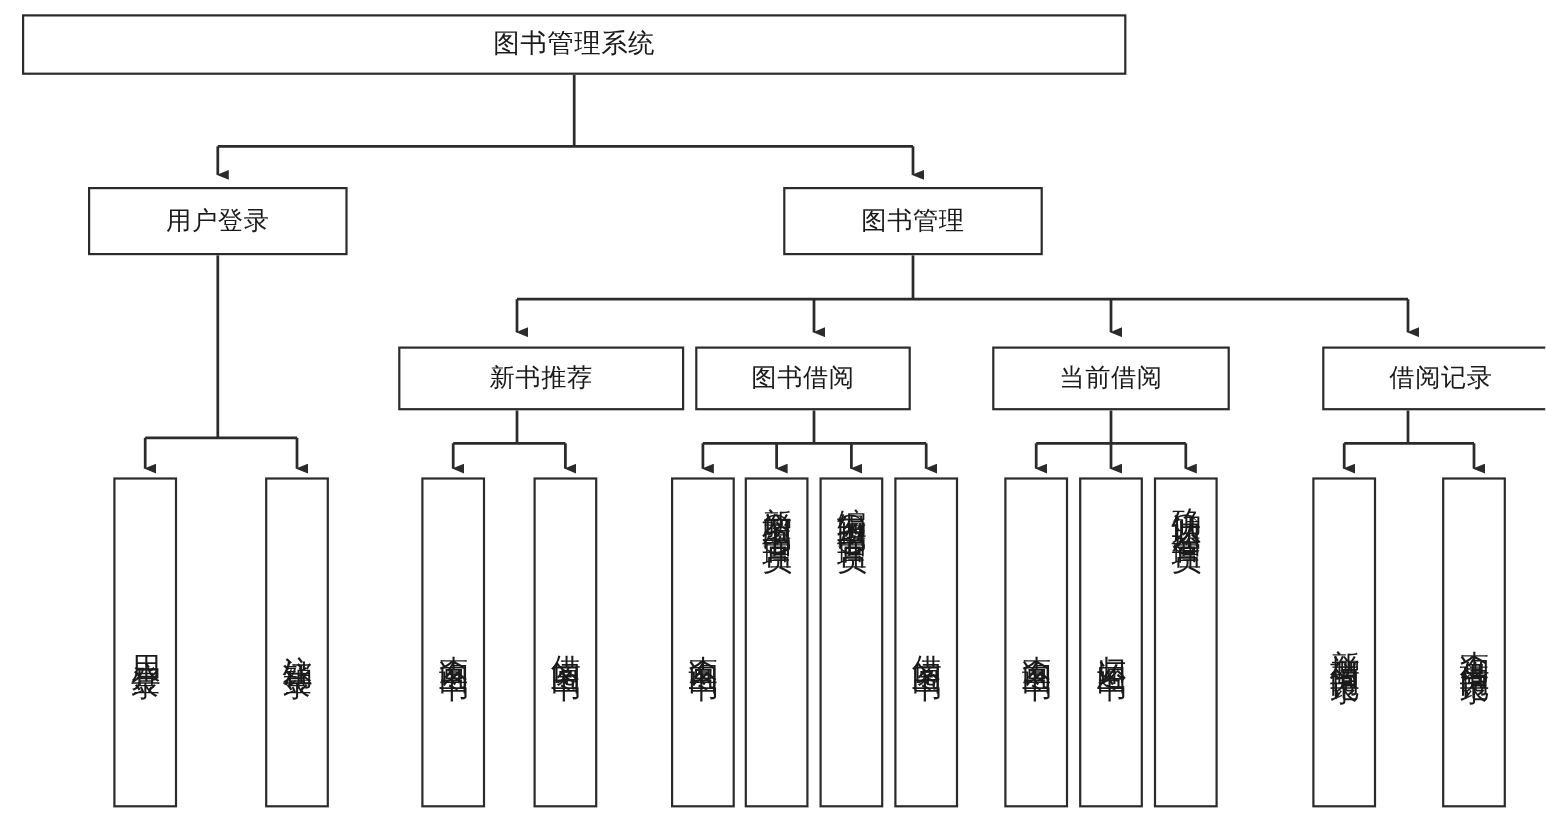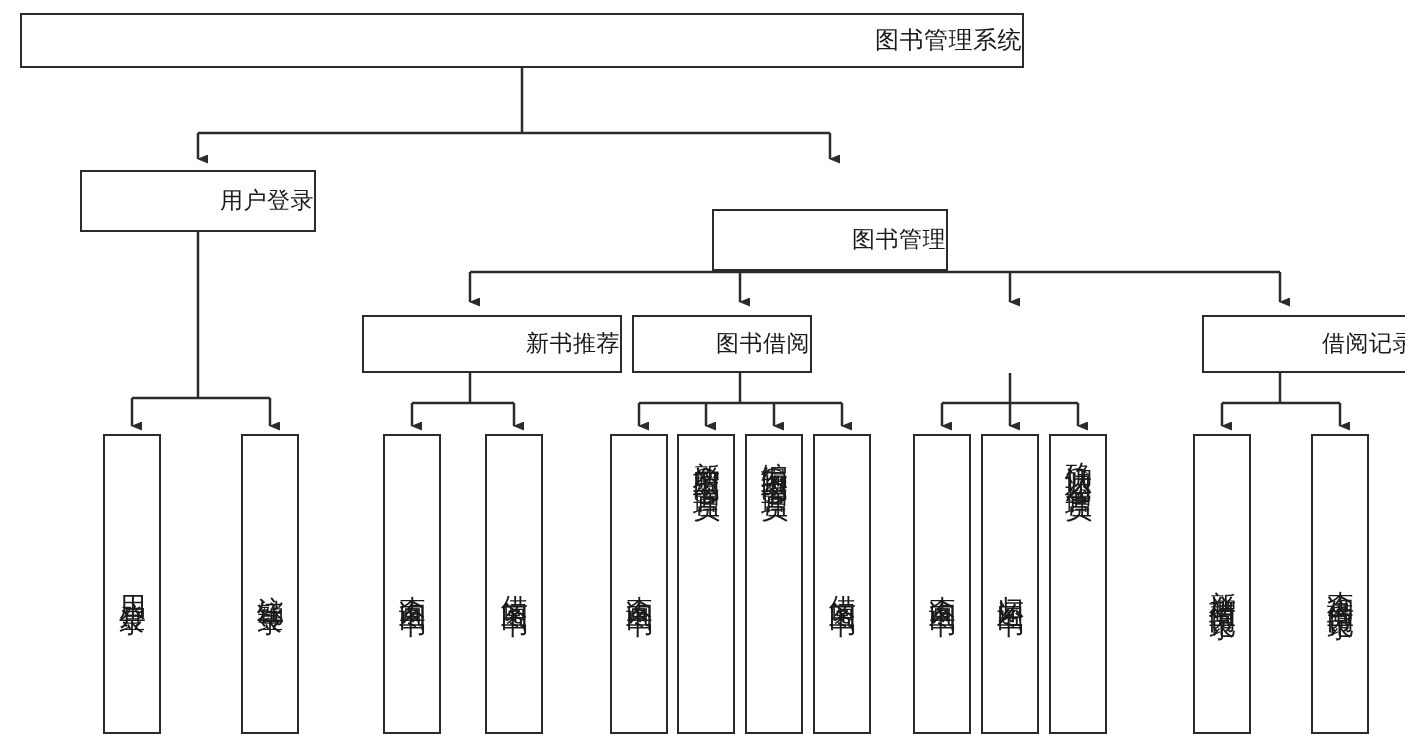--- a/index.html
+++ b/index.html
@@ -26,21 +26,21 @@
     height: 747px;
     pointer-events: none;
   }
   .node {
     position: absolute;
     box-sizing: border-box;
     background: #ffffff;
     border: 2.5px solid #2b2b2b;
     display: flex;
     align-items: center;
-    justify-content: flex-end;
+    justify-content: center;
     overflow: hidden;
   }
   .node .node-label {
     color: #1a1a1a;
     text-align: center;
     line-height: 1.12;
     white-space: nowrap;
     letter-spacing: 0.5px;
   }
   
@@ -132,29 +132,32 @@
     </g>
   </svg>
 
   <div class="node horiz root" style="left:20px; top:13px; width:1004px; height:55px;">
     <span class="node-label">图书管理系统</span>
   </div>
 
   <div class="node horiz" style="left:80px; top:170px; width:236px; height:62px;">
     <span class="node-label">用户登录</span>
   </div>
-  <div class="node horiz" style="left:712px; top:170px; width:236px; height:62px;margin-top:39px;">
+  <div class="node horiz" style="left:712px; top:170px; width:236px; height:62px;">
     <span class="node-label">图书管理</span>
   </div>
 
   <div class="node horiz" style="left:362px; top:315px; width:260px; height:58px;">
     <span class="node-label">新书推荐</span>
   </div>
-  <div class="node horiz" style="left:632px; top:315px; width:180px; height:58px;">
+  <div class="node horiz" style="left:632px; top:315px; width:196px; height:58px;">
     <span class="node-label">图书借阅</span>
+  </div>
+  <div class="node horiz" style="left:902px; top:315px; width:216px; height:58px;">
+    <span class="node-label">当前借阅</span>
   </div>
   <div class="node horiz" style="left:1172px; top:315px; width:216px; height:58px;margin-left:30px;">
     <span class="node-label">借阅记录</span>
   </div>
 
   <div class="node vert" style="left:103px; top:434px; width:58px; height:300px;">
     <span class="node-label">用户登录</span>
   </div>
   <div class="node vert" style="left:241px; top:434px; width:58px; height:300px;">
     <span class="node-label">注销登录</span>

